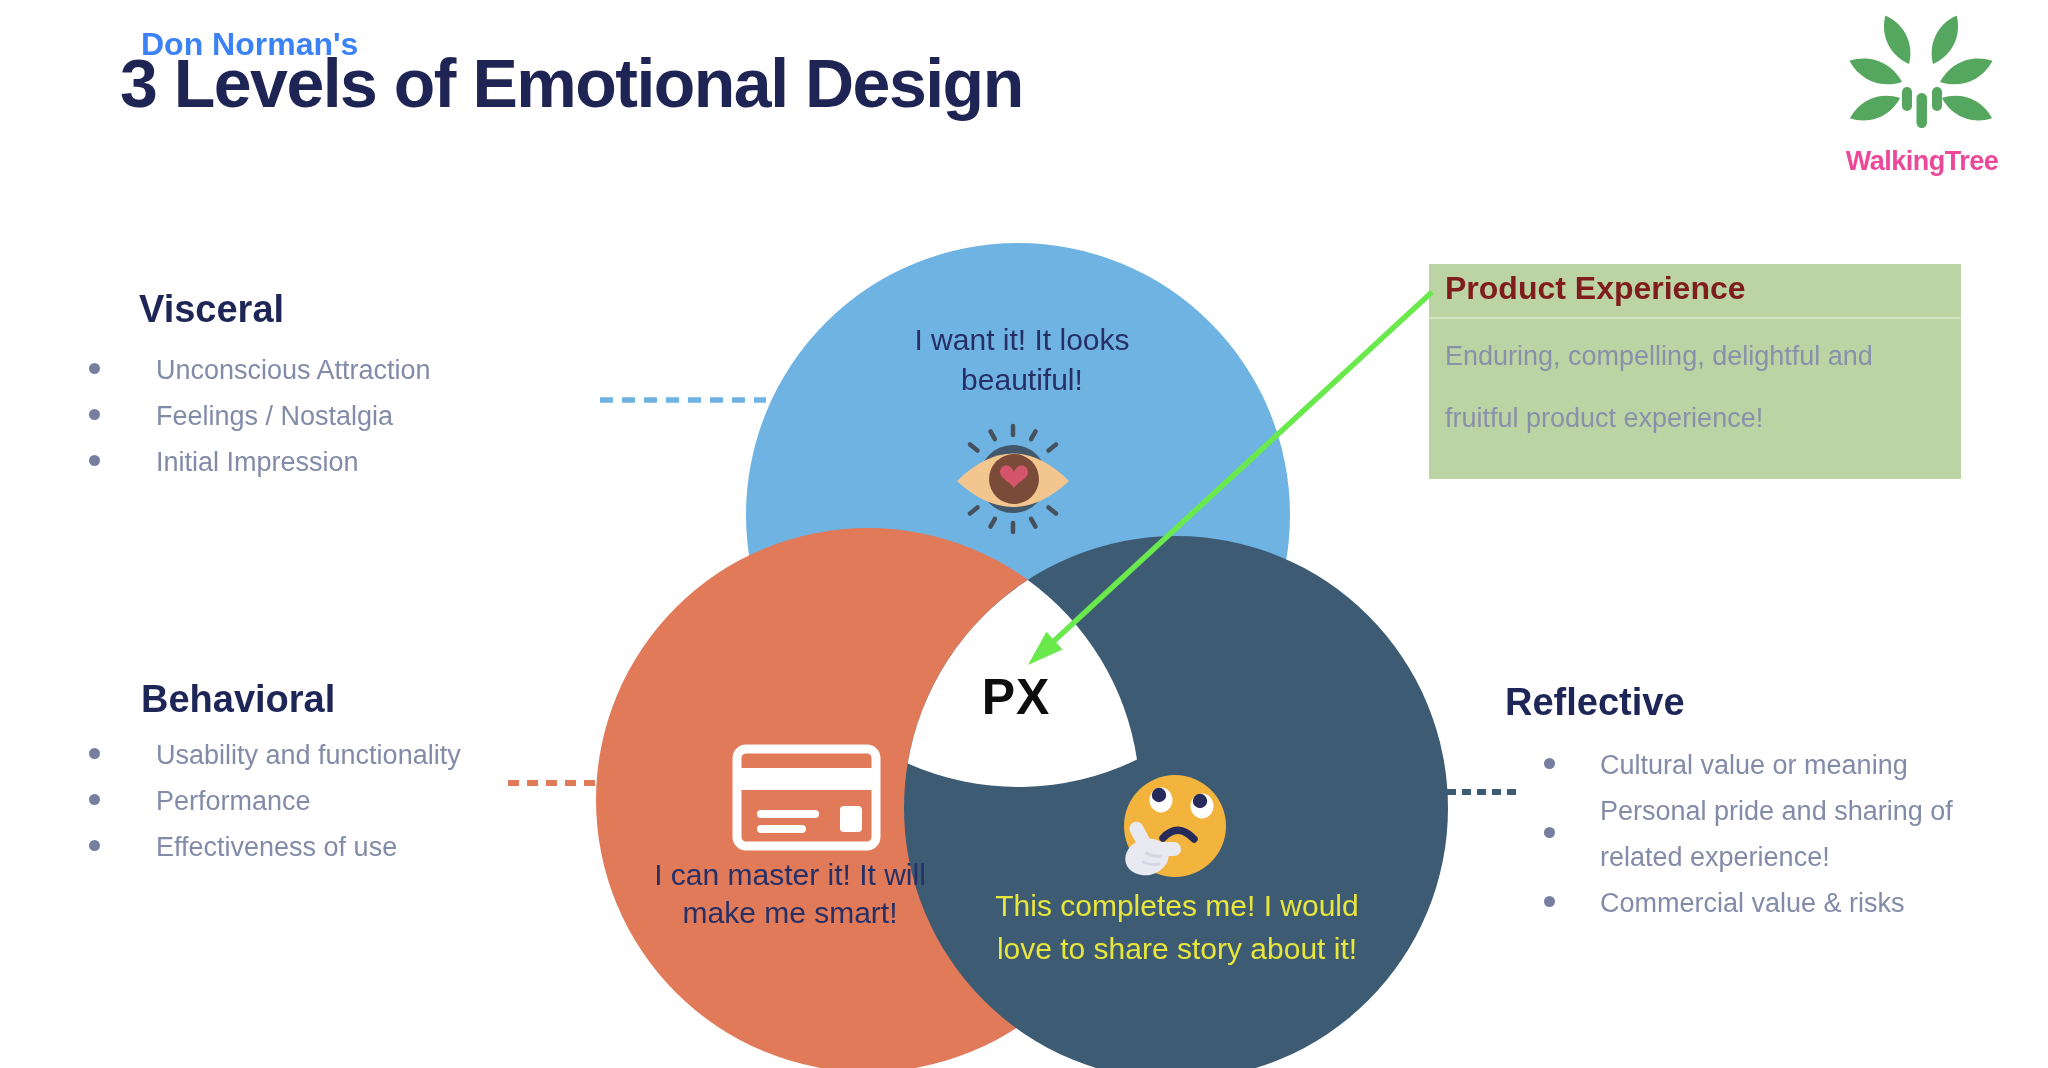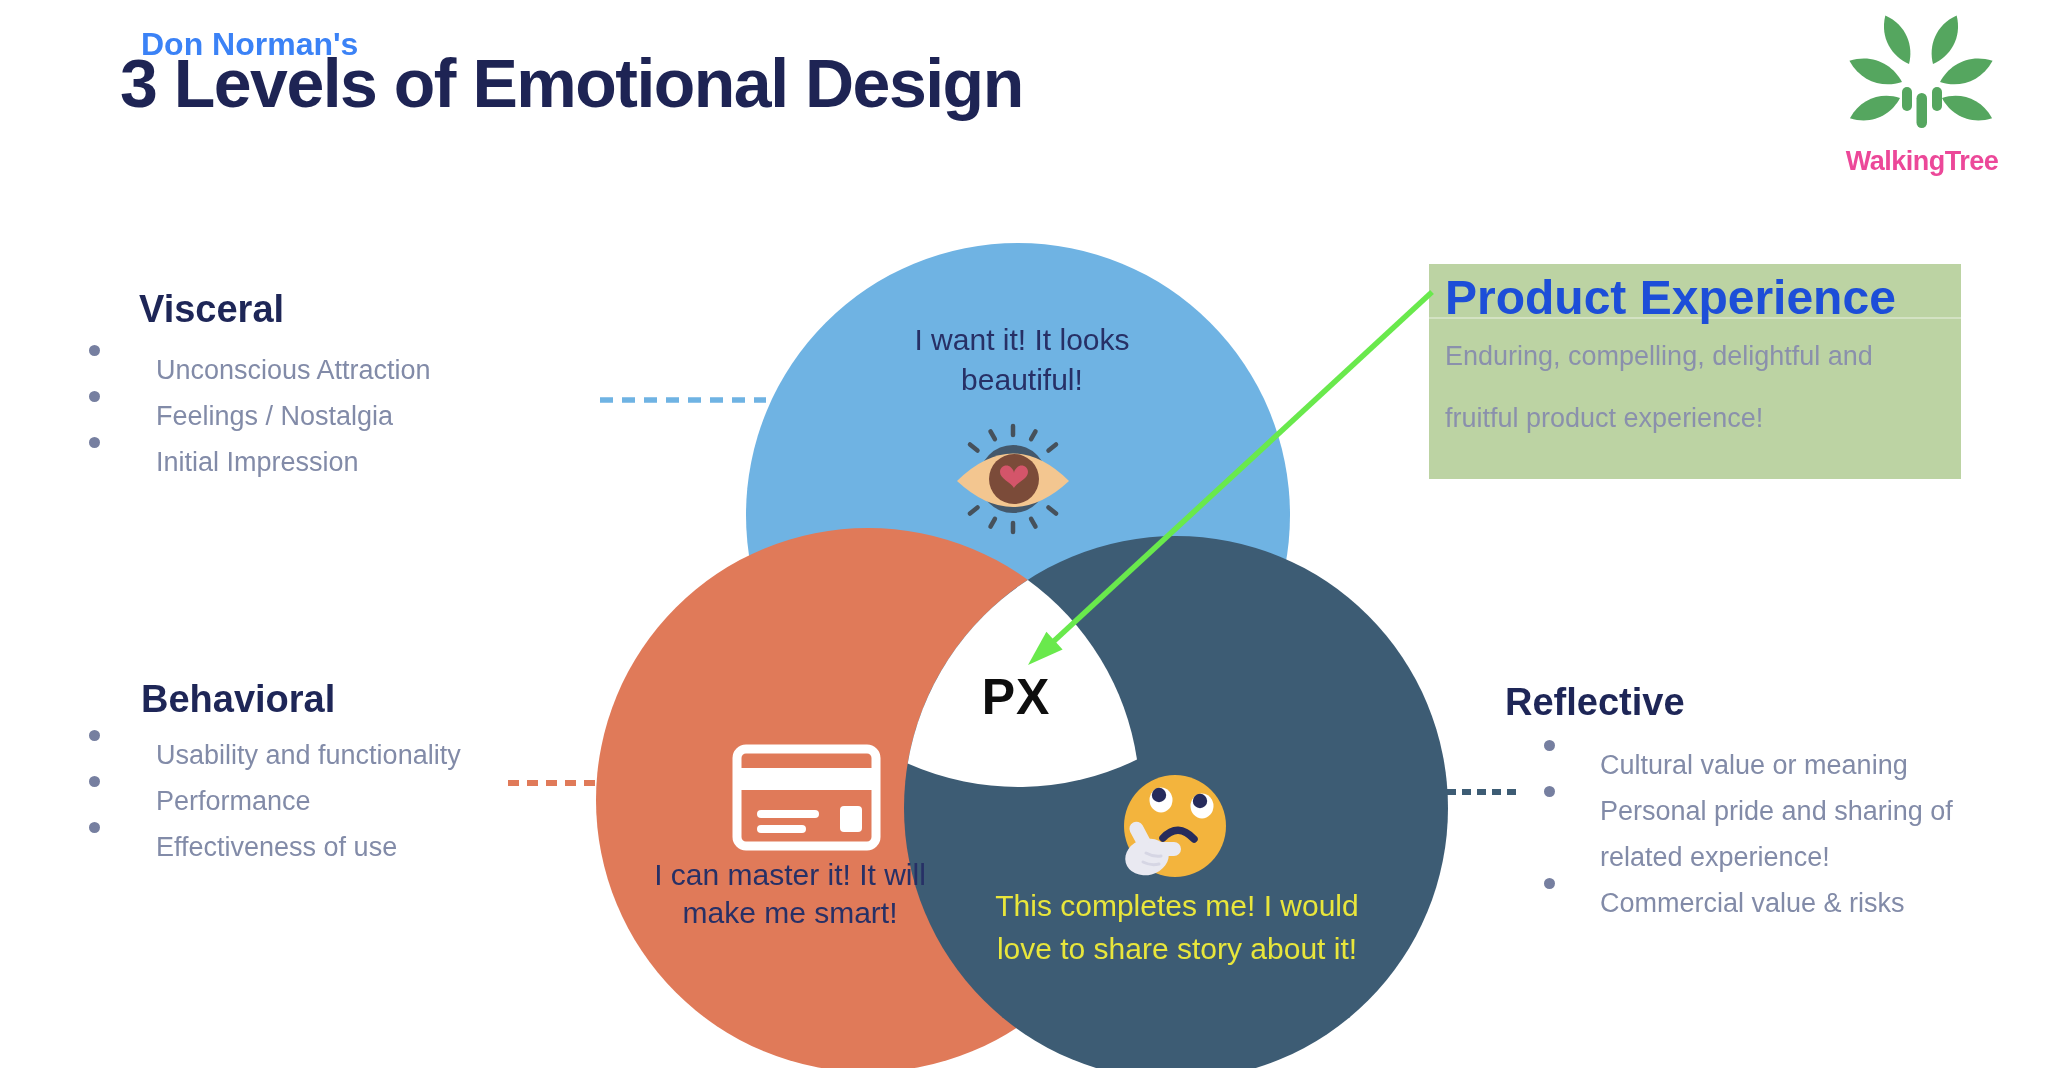--- a/index.html
+++ b/index.html
@@ -11,33 +11,33 @@
   svg{display:block;}
   
   .pretitle{left:141px;top:26px;font-size:32px;font-weight:700;color:#3b82f6;letter-spacing:0;}
   .title{left:120px;top:44px;font-size:68px;font-weight:800;color:#1E2454;letter-spacing:-1.5px;white-space:nowrap;}
   
   .section-heading{font-size:38px;font-weight:800;color:#1E2657;white-space:nowrap;}
   .h-visceral{left:139px;top:288px;}
   .h-behavioral{left:141px;top:678px;}
   .h-reflective{left:1505px;top:681px;}
   ul.bullets{list-style:none;margin:0;padding:0;}
-  ul.bullets li{display:flex;align-items:flex-start;line-height:46px;font-size:27px;color:#828BA8;}
+  ul.bullets li{display:flex;align-items:center;line-height:46px;font-size:27px;color:#828BA8;}
   ul.bullets .dot{flex:0 0 auto;width:11px;height:11px;border-radius:50%;background:#767FA0;position:relative;top:-2px;}
   .list-visceral{left:89px;top:347px;}
   .list-behavioral{left:89px;top:732px;}
   .list-visceral .dot,.list-behavioral .dot{margin-right:56px;}
   .list-reflective{left:1544px;top:742px;}
   .list-reflective .dot{margin-right:45px;}
   .list-reflective li{line-height:46px;}
   .list-reflective li .txt{max-width:400px;}
   
   .callout{left:1429px;top:264px;width:532px;height:215px;background:#BCD3A3;}
   .callout .divider{position:absolute;left:0;top:53px;width:100%;height:2px;background:rgba(255,255,255,0.35);}
-  .callout-title{position:absolute;left:16px;top:6px;font-size:48px;font-weight:800;color:#1d4ed8;white-space:nowrap;}
+  .callout-title{position:absolute;left:16px;top:6px;font-size:32px;font-weight:800;color:#7f1d1d;white-space:nowrap;}
   .callout-body{position:absolute;left:16px;top:54px;font-size:27px;line-height:47px;color:#8A90AC;}
   .callout-body span{display:block;white-space:nowrap;margin-top:15px;}
   
   .quote{text-align:center;font-size:30px;}
   .quote span{display:block;}
   .q-visceral{left:887px;top:320px;width:270px;line-height:40px;color:#273066;}
   .q-behavioral{left:625px;top:856px;width:330px;line-height:38px;color:#273066;}
   .q-reflective{left:982px;top:884px;width:390px;line-height:43px;color:#E9E63B;}
   .px-label{left:956px;top:668px;width:120px;text-align:center;font-size:50px;font-weight:800;color:#0E0E0E;letter-spacing:1px;}
   

